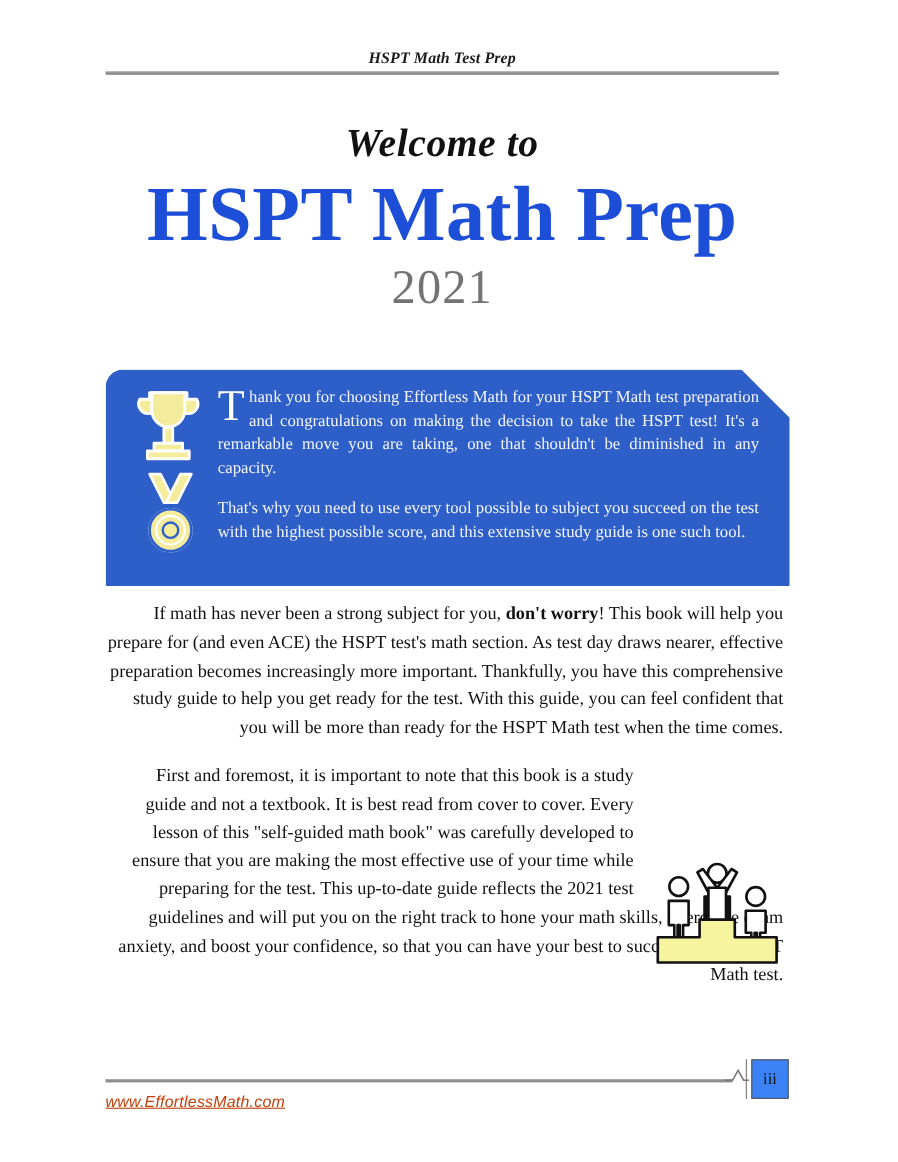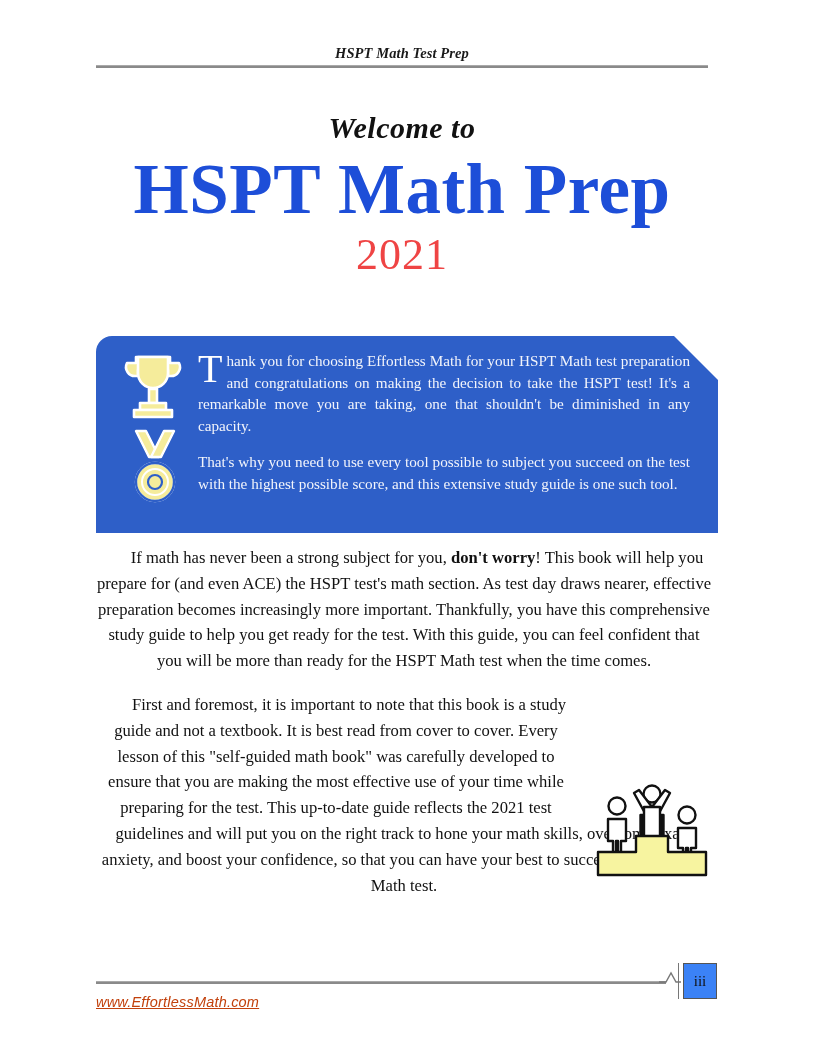--- a/index.html
+++ b/index.html
@@ -56,41 +56,41 @@
     position: absolute;
     left: 96px;
     top: 112px;
     width: 612px;
     text-align: center;
   }
   .title-welcome {
     font-family: "Liberation Serif", "DejaVu Serif", serif;
     font-style: italic;
     font-weight: 700;
-    font-size: 30px;
+    font-size: 36px;
     line-height: 1.05;
     letter-spacing: 0.5px;
     color: #111111;
   }
   .title-main {
     font-family: "Liberation Serif", "DejaVu Serif", serif;
     font-weight: 700;
     font-size: 71px;
     line-height: 1.12;
     letter-spacing: 0.5px;
     color: #1d4ed8;
     margin-top: 6px;
   }
   .title-year {
     font-family: "Liberation Serif", "DejaVu Serif", serif;
     font-weight: 400;
     font-size: 44px;
     line-height: 1.1;
     letter-spacing: 1px;
-    color: #ef4444;
+    color: #737373;
     margin-top: 2px;
   }
 
   
   .callout {
     position: absolute;
     left: 96px;
     top: 336px;
     width: 622px;
     height: 197px;
@@ -152,21 +152,21 @@
     top: 545px;
     width: 616px;
   }
   .body-p {
     font-family: "Liberation Serif", "DejaVu Serif", serif;
     font-size: 16.6px;
     line-height: 25.8px;
     color: #111111;
     margin: 0;
     text-indent: 26px;
-    text-align: center;
+    text-align: right;
   }
   .body-p.second {
     margin-top: 18px;
   }
   .body-p b {
     font-weight: 700;
   }
 
   
   .podium-wrap {

